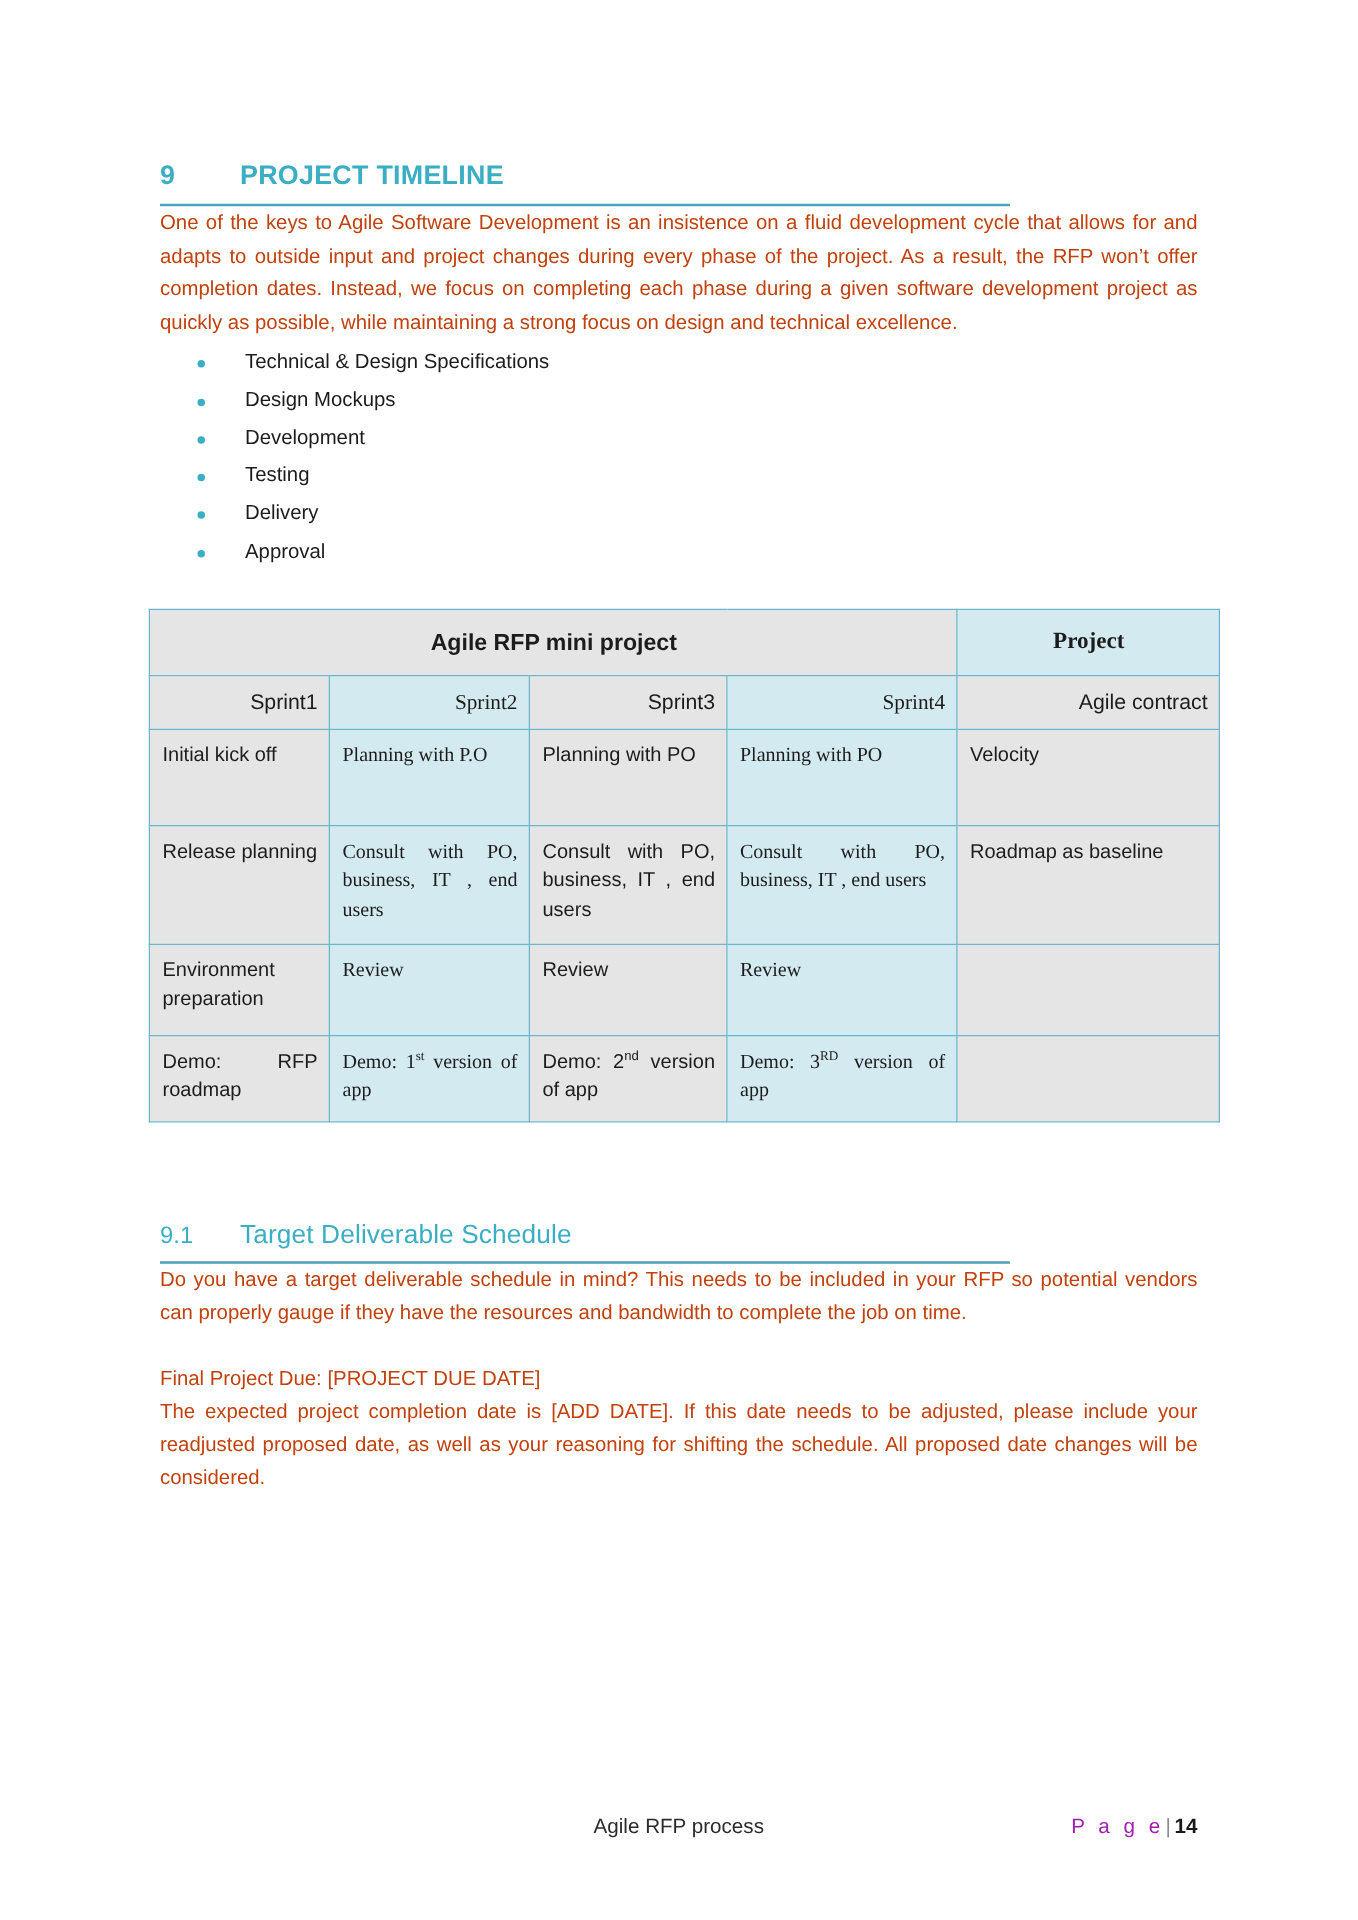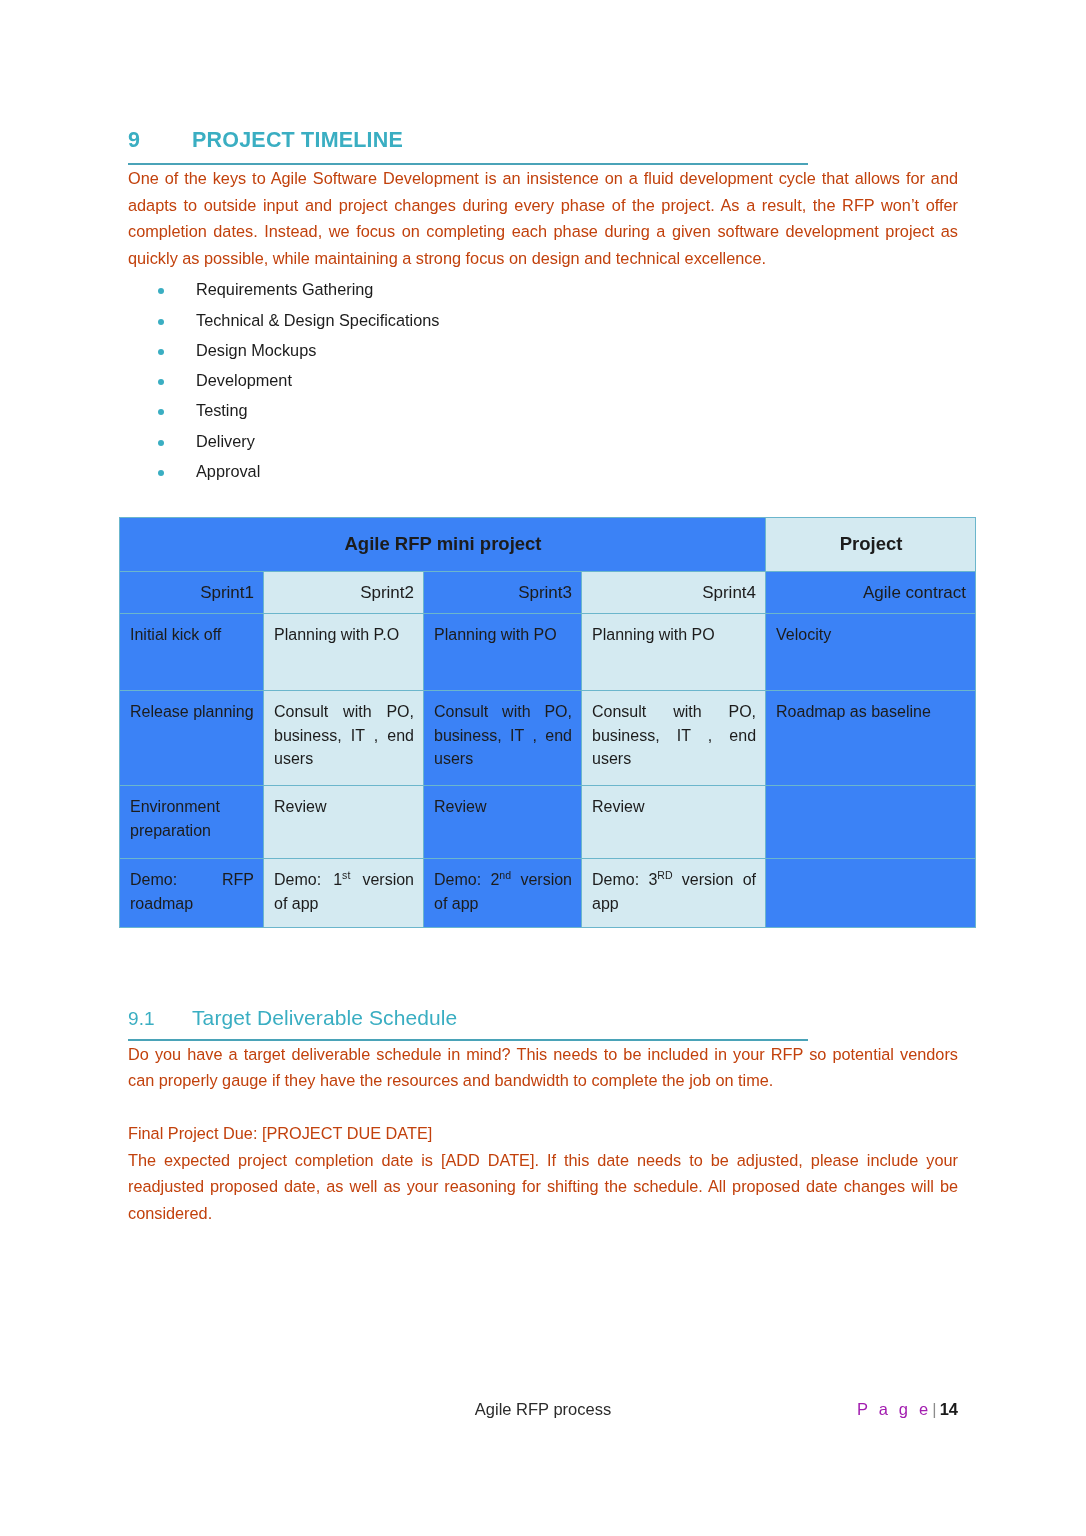--- a/index.html
+++ b/index.html
@@ -115,22 +115,22 @@
     font-weight: normal;
     text-align: justify;
     color: #1c1c1c;
   }
   col.c1 { width: 144px; }
   col.c2 { width: 160px; }
   col.c3 { width: 158px; }
   col.c4 { width: 184px; }
   col.c5 { width: 210px; }
 
-  .shade { background: #d4eaf1; }
-  .white { background: #3b82f6; }
+  .shade { background: #d4eaf1; font-family: Liberation Serif, serif; }
+  .white { background: #e5e5e5; }
   .bold { font-weight: bold; }
 
   tr.title-row td {
     padding-top: 12px;
     padding-bottom: 13px;
     font-size: 18.5px;
     font-weight: bold;
     text-align: center;
   }
   tr.sprint-row td {
@@ -144,21 +144,21 @@
   tr.r-env td    { height: 54px; }
   tr.r-rfp td    { height: 54px; }
   tr.r-demo td   { height: 50px; }
 
   sup { font-size: 0.66em; vertical-align: super; line-height: 0; }
 
   
   .footer {
     position: absolute;
     left: 0;
-    top: 1400px;
+    top: 1452px;
     width: 1086px;
     height: 40px;
   }
   .footer-center {
     position: absolute;
     left: 0; right: 0;
     text-align: center;
     font-size: 16.5px;
     color: #2b2b2b;
   }
@@ -192,21 +192,20 @@
         <span class="h1-num">9</span>
         <span>PROJECT TIMELINE</span>
       </div>
       <div class="h1-rule"></div>
     </div>
 
     <p class="body p-gap-1">One of the keys to Agile Software Development is an insistence on a fluid development cycle that allows for and adapts to outside input and project changes during every phase of the project. As a result, the RFP won’t offer completion dates. Instead, we focus on completing each phase during a given software development project as quickly as possible, while maintaining a strong focus on design and technical excellence.</p>
 
 
     <ul class="phases">
-      <li><span class="bullet"></span><span> Requirements Gathering</span></li>
       <li><span class="bullet"></span><span>Technical &amp; Design Specifications</span></li>
       <li><span class="bullet"></span><span>Design Mockups</span></li>
       <li><span class="bullet"></span><span>Development</span></li>
       <li><span class="bullet"></span><span>Testing</span></li>
       <li><span class="bullet"></span><span>Delivery</span></li>
       <li><span class="bullet"></span><span>Approval</span></li>
     </ul>
 
     <div class="tbl-wrap">
       <table class="agile">

